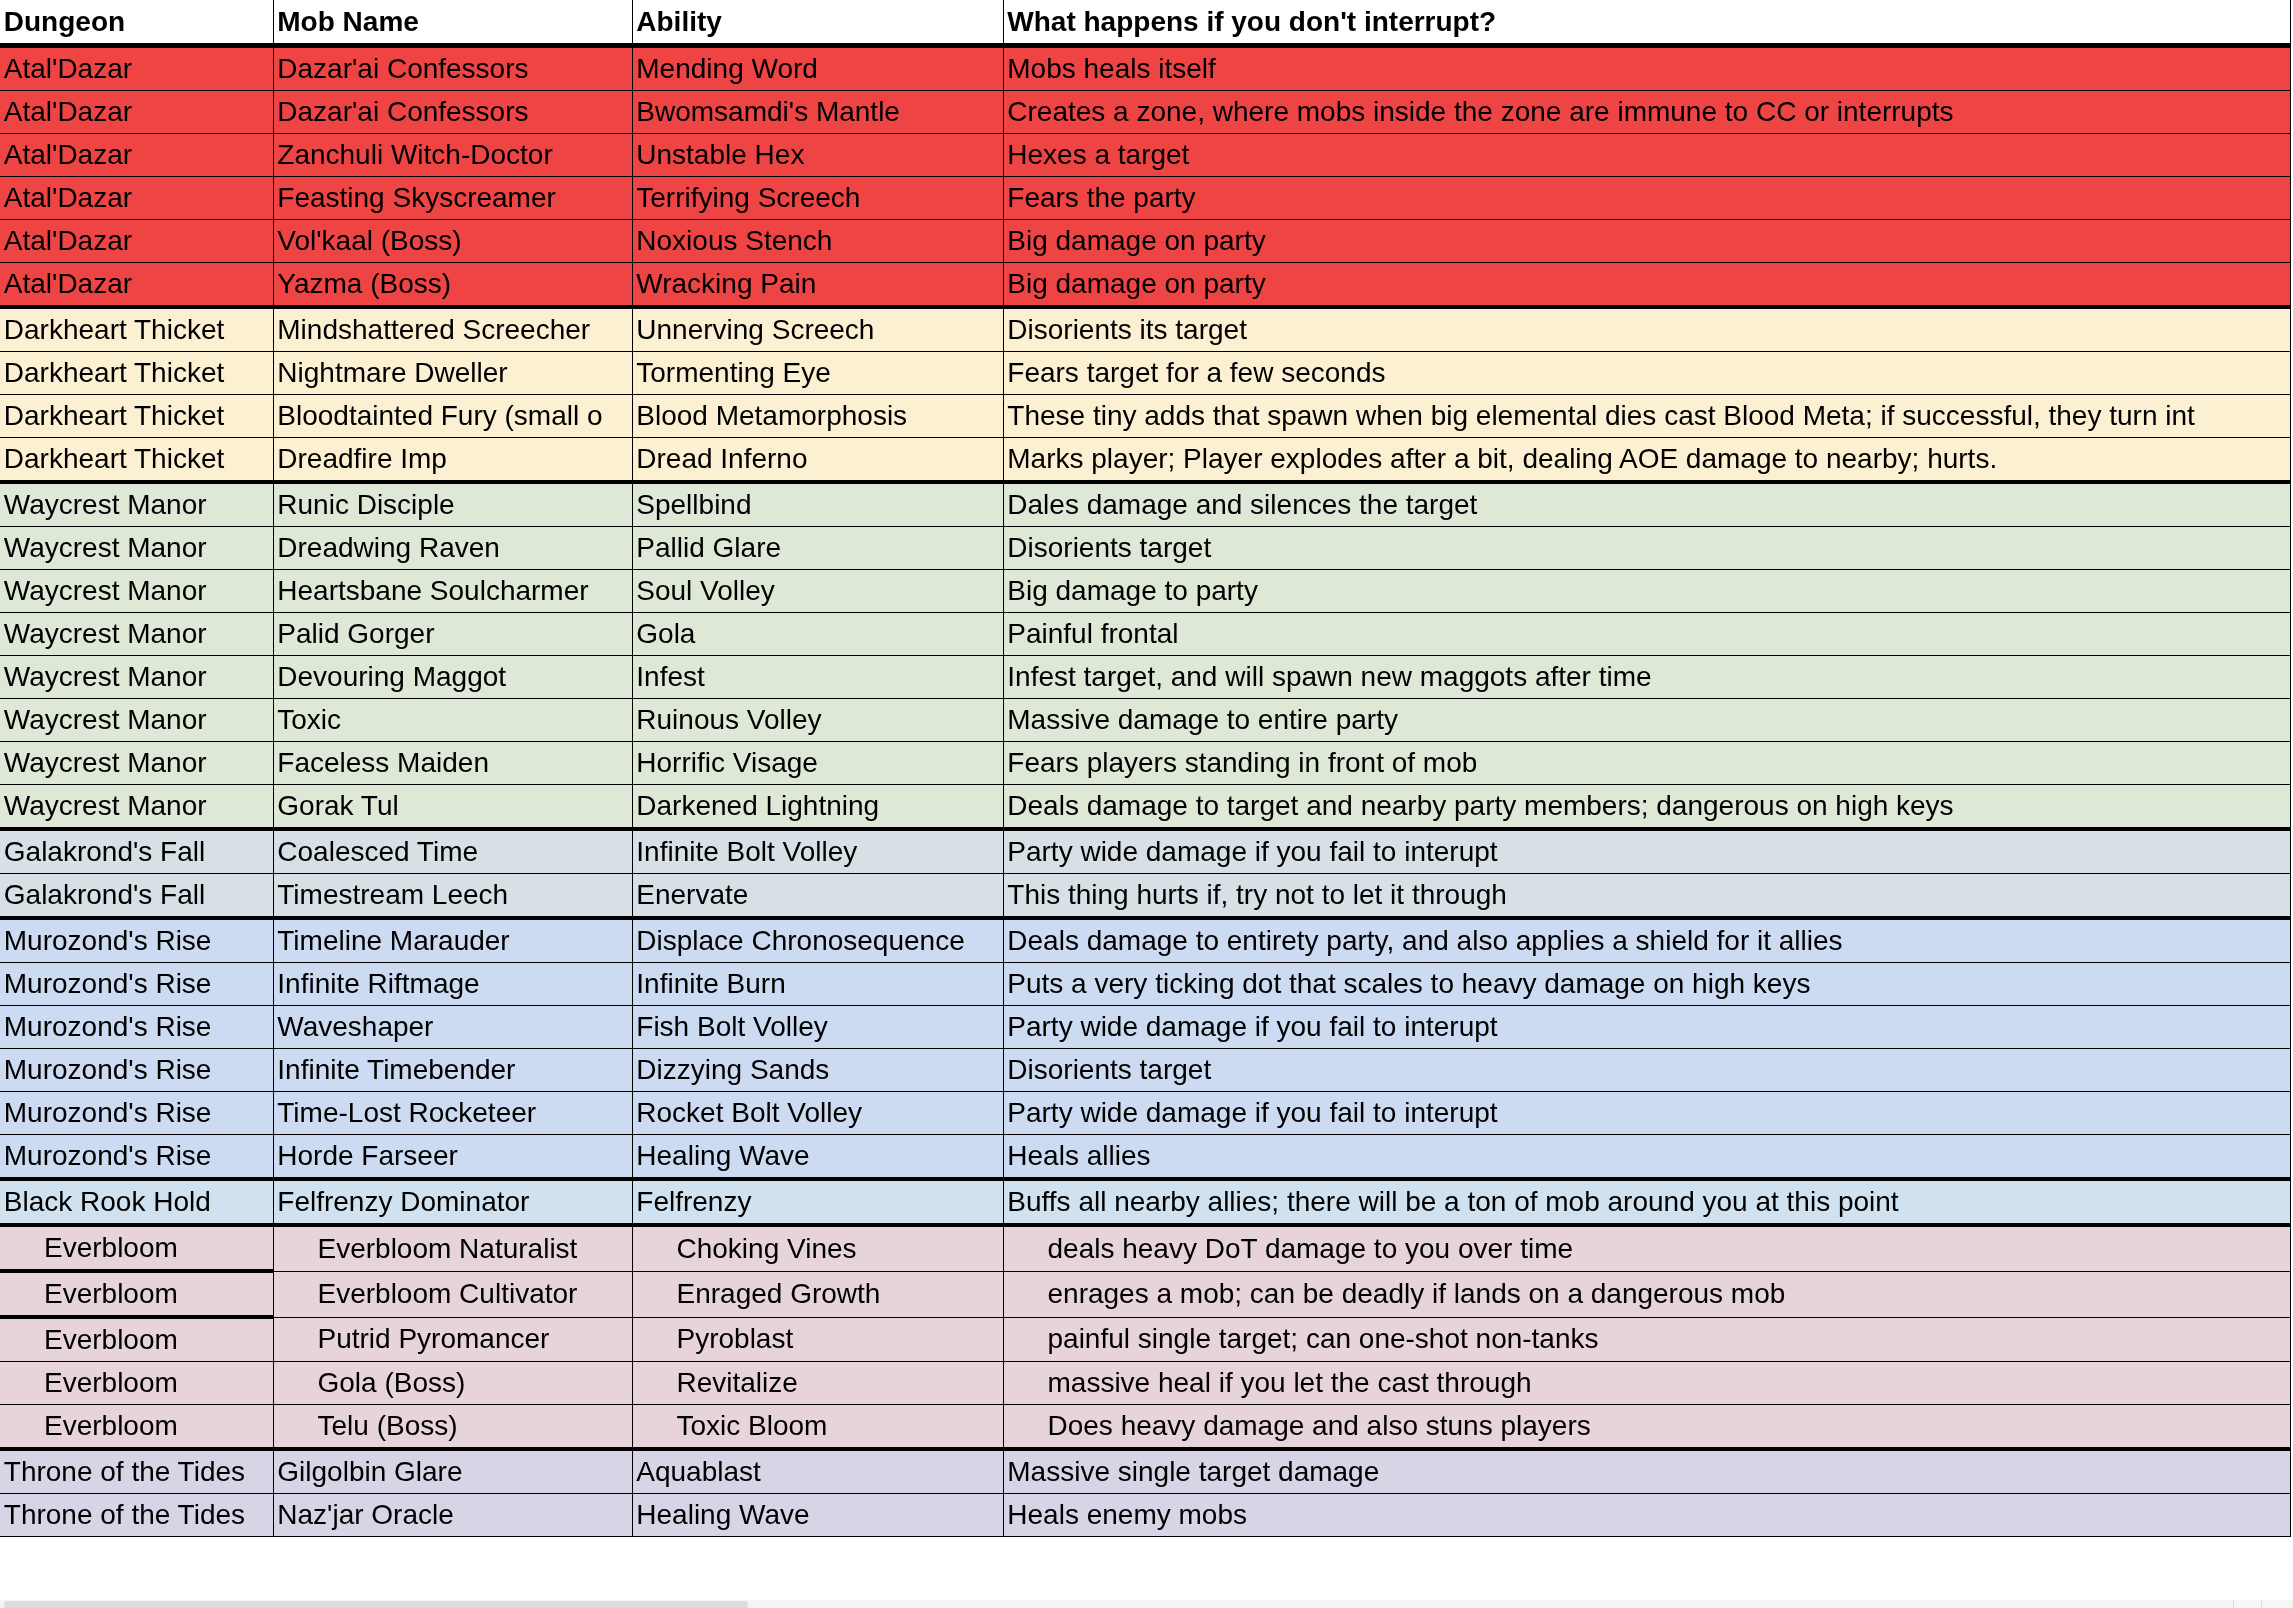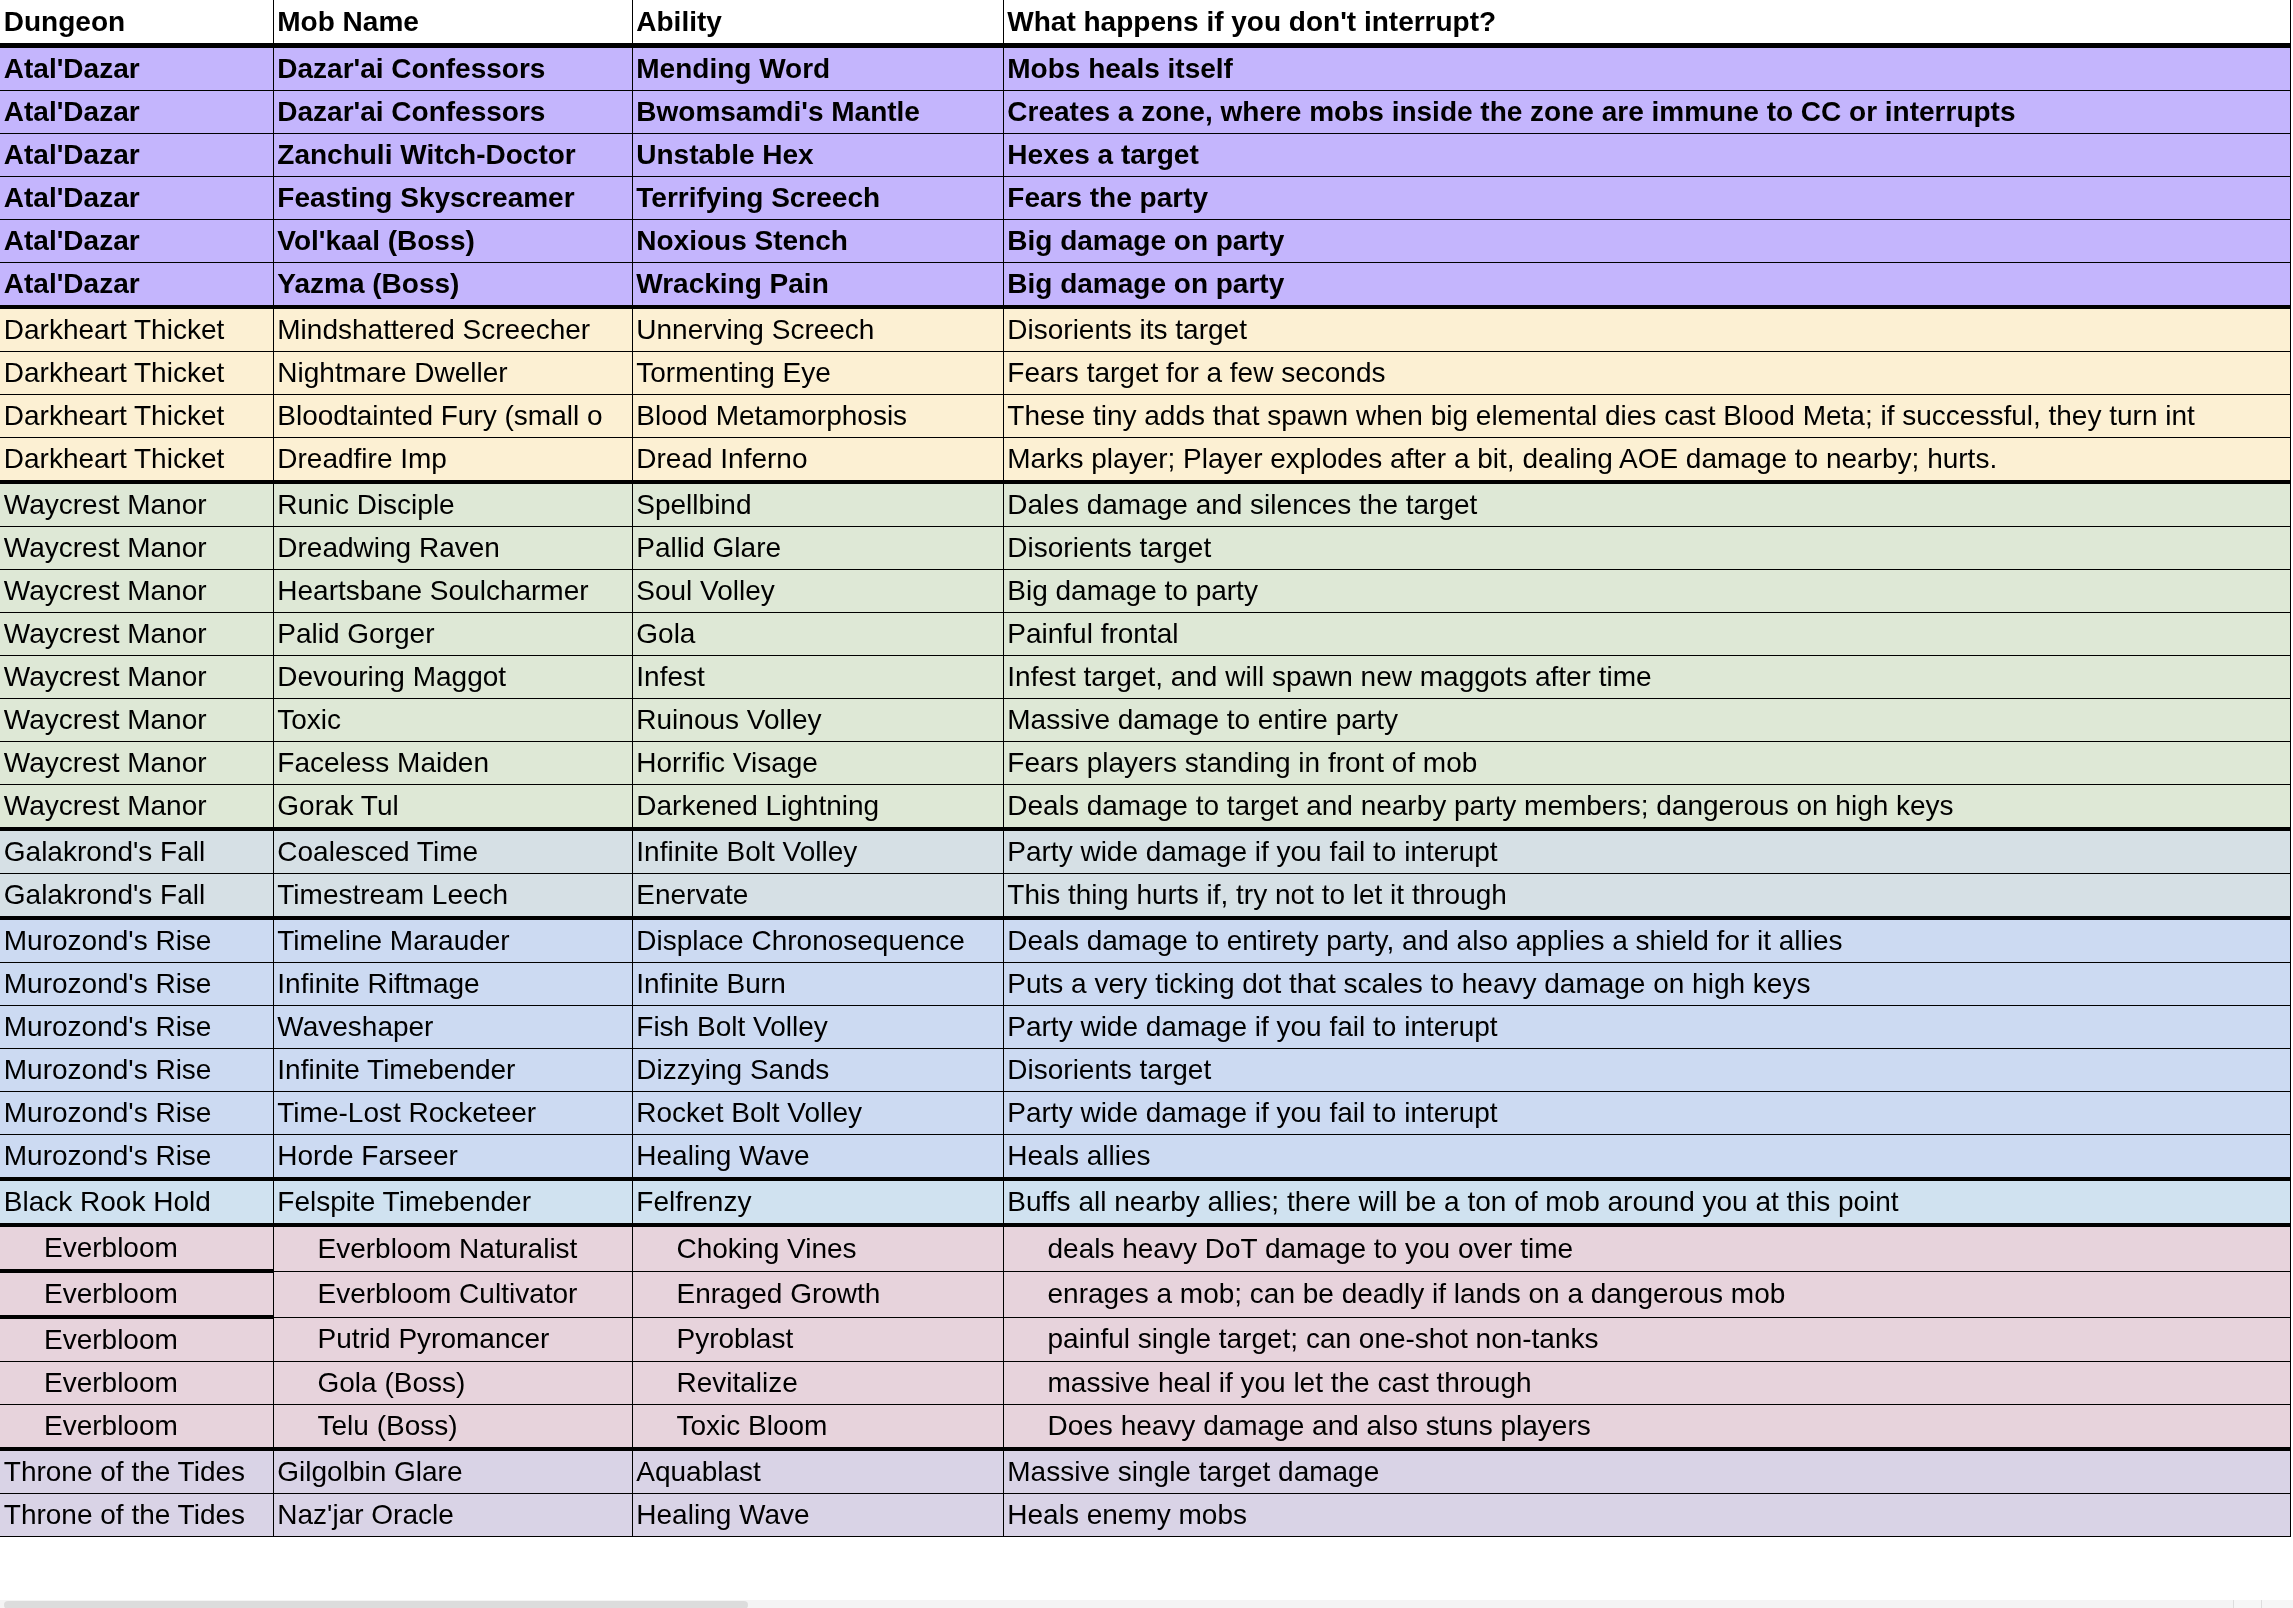--- a/index.html
+++ b/index.html
@@ -14,21 +14,21 @@
   td, th {
     border:1.9px solid #000; height:42px; padding:0 0 0 3.8px;
     font-size:28px; line-height:42px; color:#000; white-space:nowrap; overflow:hidden;
     text-align:left; vertical-align:middle; font-weight:normal;
   }
   th { font-weight:bold; background:#ffffff; height:43px; border-top:none; }
   tr.header th { border-bottom:5.7px solid #000; }
   tr.group-start td { border-top:4.7px solid #000; }
   td:first-child, th:first-child { border-left:none; }
   td:last-child, th:last-child { border-right:1.9px solid #000; }
-  .g-atal td { background:#c4b5fd;font-weight:bold; }
+  .g-atal td { background:#ef4444; }
   .g-dark td { background:#fcf0d3;margin-top:36px; }
   .g-way td { background:#dee8d6;margin-left:20px; }
   .g-gala td { background:#d6e0e5; }
   .g-muro td { background:#ccdaf2; }
   .g-brh td { background:#d0e2f0; }
   .g-ever td { background:#e7d3dc;padding-left:44px; }
   .g-tott td { background:#d9d3e6; }
   .scrollbar {
     position:absolute; left:0; bottom:0; width:2294px; height:9.5px; background:#f4f4f4;
   }
@@ -214,21 +214,21 @@
   </tr>
   <tr class="g-muro">
     <td>Murozond's Rise</td>
     <td>Horde Farseer</td>
     <td>Healing Wave</td>
     <td>Heals allies</td>
   </tr>
 
   <tr class="g-brh group-start">
     <td>Black Rook Hold</td>
-    <td>Felspite Timebender</td>
+    <td>Felfrenzy Dominator</td>
     <td>Felfrenzy</td>
     <td>Buffs all nearby allies; there will be a ton of mob around you at this point</td>
   </tr>
 
   <tr class="g-ever group-start">
     <td>Everbloom</td>
     <td>Everbloom Naturalist</td>
     <td>Choking Vines</td>
     <td>deals heavy DoT damage to you over time</td>
   </tr>

